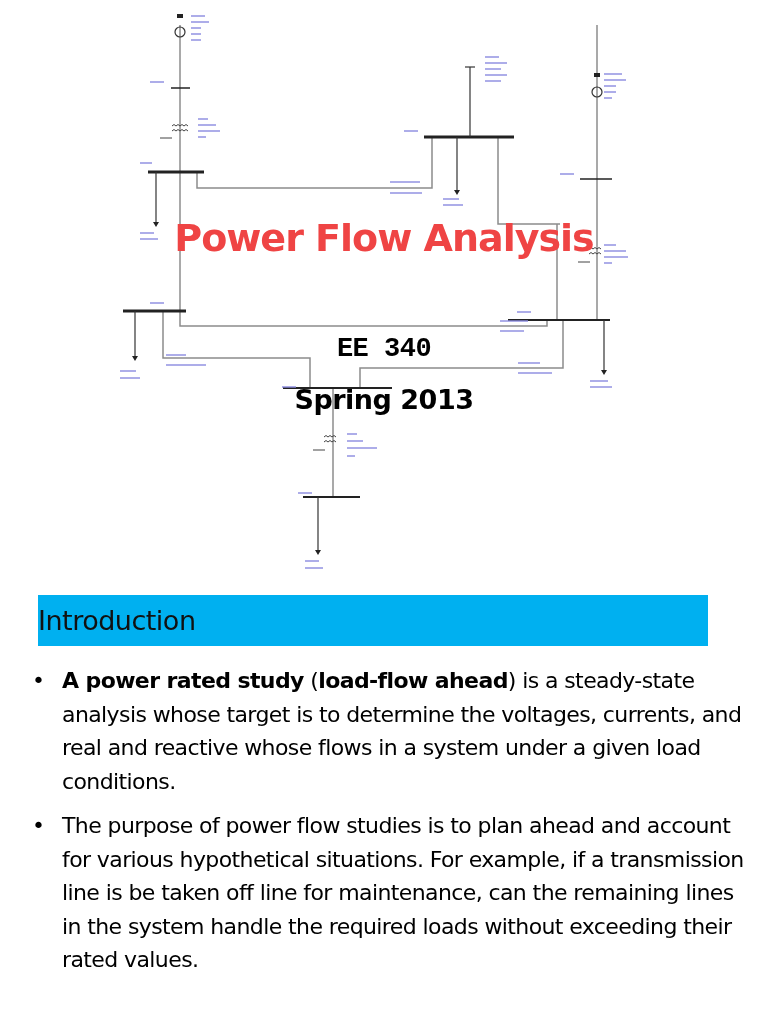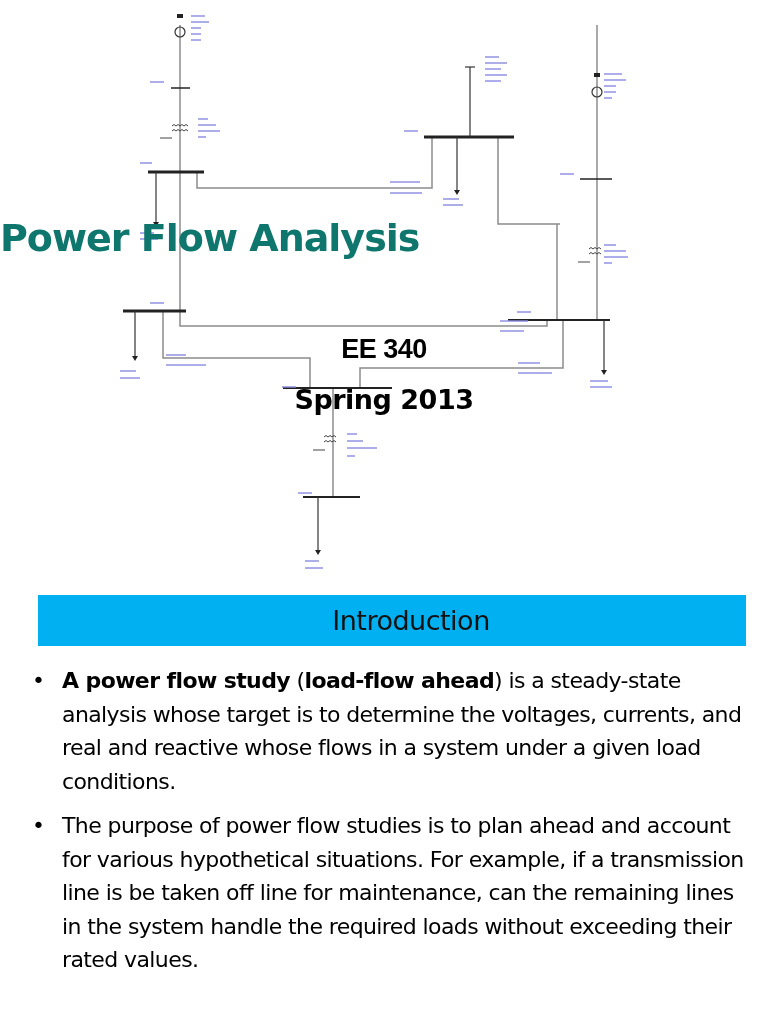--- a/index.html
+++ b/index.html
@@ -1,23 +1,23 @@
 <!DOCTYPE html>
 <html><head>
 <meta charset="utf-8">
 <style>
   html,body{margin:0;padding:0;background:#ffffff;}
   body{width:768px;height:1024px;position:relative;overflow:hidden;font-family:"Liberation Sans",sans-serif;}
   .slide1{position:absolute;left:0;top:0;width:768px;height:585px;}
   .diagram{position:absolute;left:0;top:0;}
-  .title{position:absolute;left:0;top:216px;width:768px;font-family:"DejaVu Sans",sans-serif;font-size:38px;font-weight:bold;color:#0f766e;letter-spacing:-1px;}
+  .title{position:absolute;left:0;top:216px;width:768px;text-align:center;font-family:"DejaVu Sans",sans-serif;font-size:38px;font-weight:bold;color:#ef4444;letter-spacing:-1px;}
   .title span{background:rgba(255,255,255,0);}
-  .sub1{position:absolute;left:0;top:334px;width:768px;text-align:center;font-family:Liberation Sans, sans-serif;font-size:27px;font-weight:bold;color:#000;letter-spacing:-0.5px;}
+  .sub1{position:absolute;left:0;top:334px;width:768px;text-align:center;font-family:Liberation Mono, monospace;font-size:27px;font-weight:bold;color:#000;letter-spacing:-0.5px;}
   .sub2{position:absolute;left:0;top:384px;width:768px;text-align:center;font-family:"DejaVu Sans",sans-serif;font-size:27px;font-weight:bold;color:#000;letter-spacing:-0.5px;}
-  .header-bar{position:absolute;left:38px;top:595px;width:670px;height:51px;background:#00b0f0;display:flex;align-items:center;justify-content:center;padding-left:38px;}
+  .header-bar{position:absolute;left:38px;top:595px;width:670px;height:51px;background:#00b0f0;display:flex;align-items:center;}
   .header-bar span{font-family:"DejaVu Sans",sans-serif;font-size:27px;color:#111;letter-spacing:-0.5px;}
   .bullets{position:absolute;left:28px;top:664px;width:716px;margin:0;padding:0;list-style:none;}
   .bullets li{position:relative;padding-left:34px;font-family:"DejaVu Sans",sans-serif;font-size:22px;line-height:33.5px;color:#000;letter-spacing:-0.6px;margin-bottom:11px;}
   .bullets li .dot{position:absolute;left:4px;top:0;}
   .bullets b{font-weight:bold;}
 </style>
 </head>
 <body>
 
 <div class="slide1">
@@ -150,19 +150,19 @@
   <div class="sub2">Spring 2013</div>
 </div>
 
 <div class="header-bar">
   <span>Introduction</span>
 </div>
 
 <ul class="bullets">
   <li>
     <span class="dot">•</span>
-    <b>A power flow study</b><span> (</span><b>load-flow ahead</b><span>) is a steady-state analysis whose target is to determine the voltages, currents, and real and reactive whose flows in a system under a given load conditions.</span>
+    <b>A power rated study</b><span> (</span><b>load-flow ahead</b><span>) is a steady-state analysis whose target is to determine the voltages, currents, and real and reactive whose flows in a system under a given load conditions.</span>
   </li>
   <li>
     <span class="dot">•</span>
     <span>The purpose of power flow studies is to plan ahead and account for various hypothetical situations. For example, if a transmission line is be taken off line for maintenance, can the remaining lines in the system handle the required loads without exceeding their rated values.</span>
   </li>
 </ul>
 
 </body></html>

